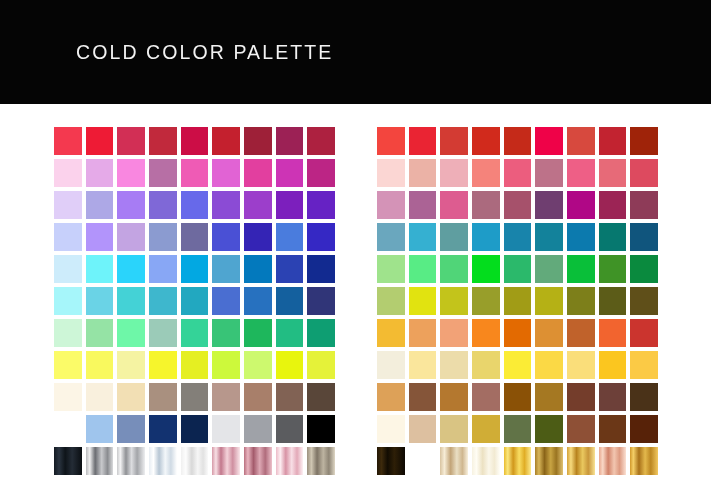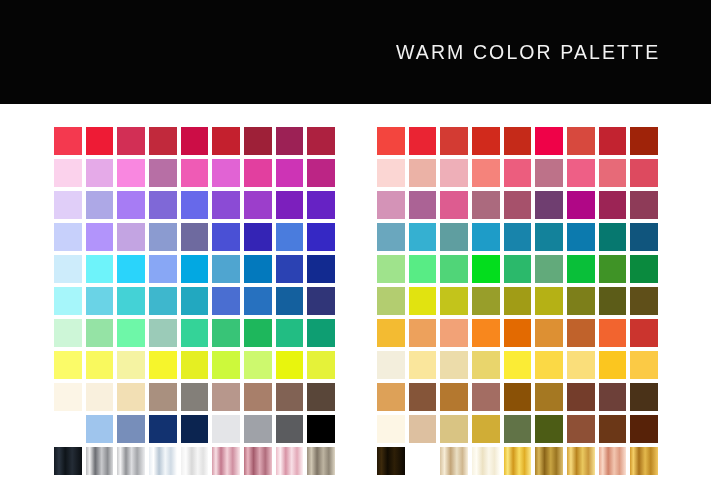--- a/index.html
+++ b/index.html
@@ -54,21 +54,21 @@
     border: 2.2px solid #ffffff;
     border-radius: 0;
   }
 </style>
 </head>
 <body>
 
 <div id="page">
 
   <div id="header-bar">
-    <div class="header-title" id="title-warm">WARM COLOR PALETTE</div>
+    <div class="header-title" id="title-cold">COLD COLOR PALETTE</div>
   </div>
 
   <div class="palette-grid" id="grid-cold">
       <div class="swatch" style="background: rgb(244, 57, 79); border-color: rgb(255, 255, 255);"></div>
       <div class="swatch" style="background: rgb(238, 27, 53); border-color: rgb(255, 255, 255);"></div>
       <div class="swatch" style="background: rgb(210, 47, 85); border-color: rgb(255, 255, 255);"></div>
       <div class="swatch" style="background: rgb(193, 41, 60); border-color: rgb(255, 255, 255);"></div>
       <div class="swatch" style="background: rgb(204, 13, 70); border-color: rgb(255, 255, 255);"></div>
       <div class="swatch" style="background: rgb(196, 32, 46); border-color: rgb(255, 255, 255);"></div>
       <div class="swatch" style="background: rgb(158, 32, 56); border-color: rgb(255, 255, 255);"></div>

